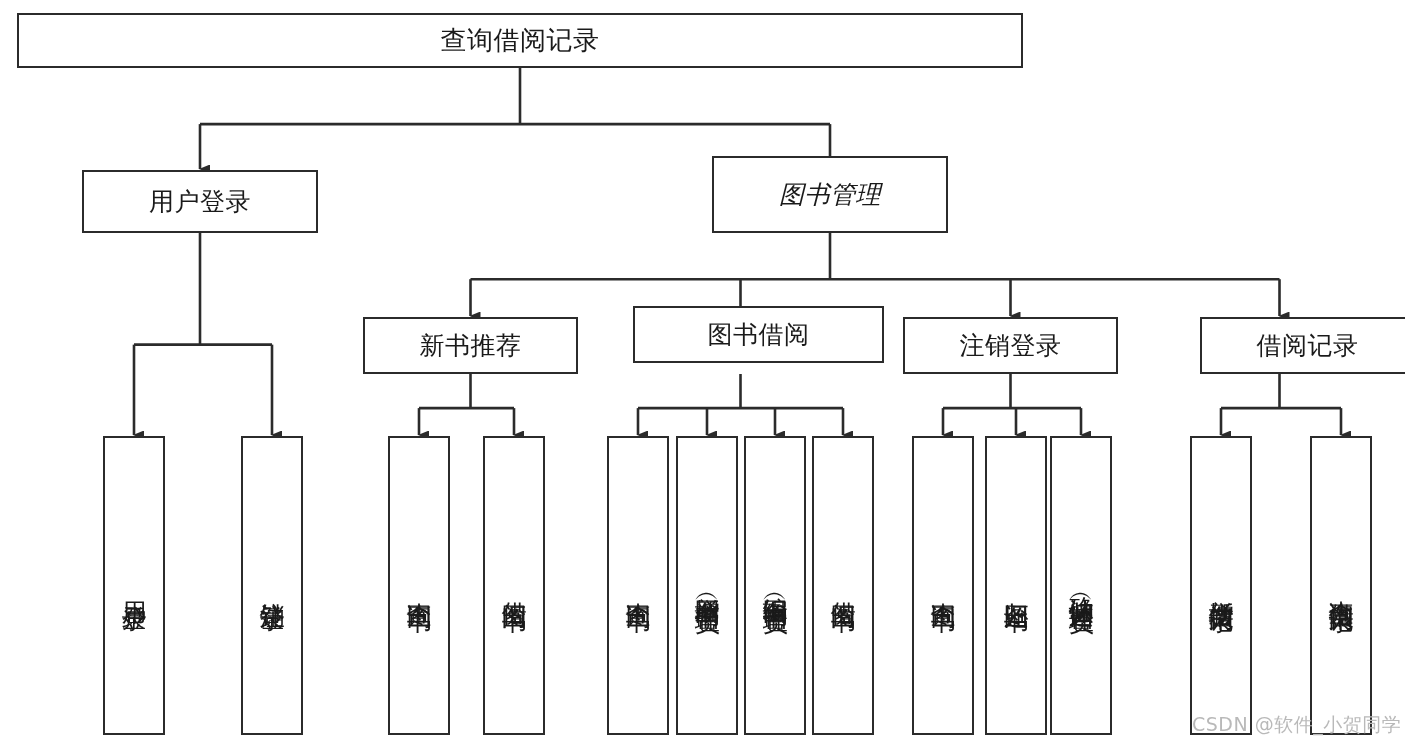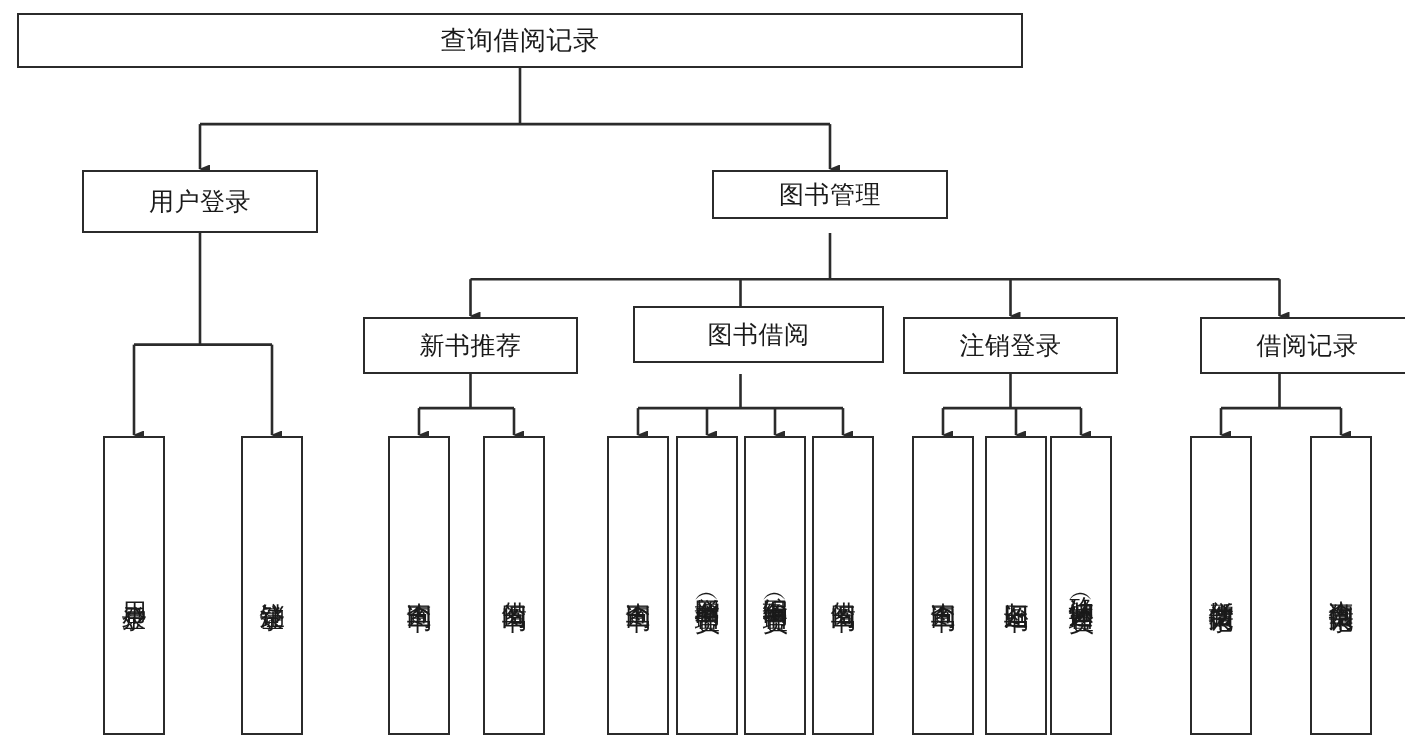--- a/index.html
+++ b/index.html
@@ -113,21 +113,21 @@
       </g>
   </svg>
 
   <div id="node-layer">
       <div class="node horiz root" style="left: 17px; top: 13px; width: 1006px; height: 55px;">
         <span class="htext">查询借阅记录</span>
       </div>
       <div class="node horiz" style="left: 82px; top: 170px; width: 236px; height: 63px;">
         <span class="htext">用户登录</span>
       </div>
-      <div class="node horiz" style="left: 712px; top: 170px; width: 236px; height: 49px;">
+      <div class="node horiz" style="left: 712px; top: 156px; width: 236px; height: 77px; font-style: italic;">
         <span class="htext">图书管理</span>
       </div>
       <div class="node horiz" style="left: 363px; top: 317px; width: 215px; height: 57px; align-items: center;">
         <span class="htext">新书推荐</span>
       </div>
       <div class="node horiz" style="left: 633px; top: 306px; width: 251px; height: 57px;">
         <span class="htext">图书借阅</span>
       </div>
       <div class="node horiz" style="left: 903px; top: 317px; width: 215px; height: 57px;">
         <span class="htext">注销登录</span>
@@ -169,14 +169,15 @@
         <span class="vtext">确认归还（管理员）</span>
       </div>
       <div class="node vert" style="left: 1190px; top: 436px; width: 62px; height: 299px;">
         <span class="vtext">新增借阅记录</span>
       </div>
       <div class="node vert" style="left: 1310px; top: 436px; width: 62px; height: 299px;">
         <span class="vtext">查询借阅记录</span>
       </div>
     </div>
 
+  <div class="watermark" style="left: 1192px; top: 712px; color: rgb(185, 185, 185);">CSDN @软件_小贺同学</div>
 
 </div>
 
 </body></html>

